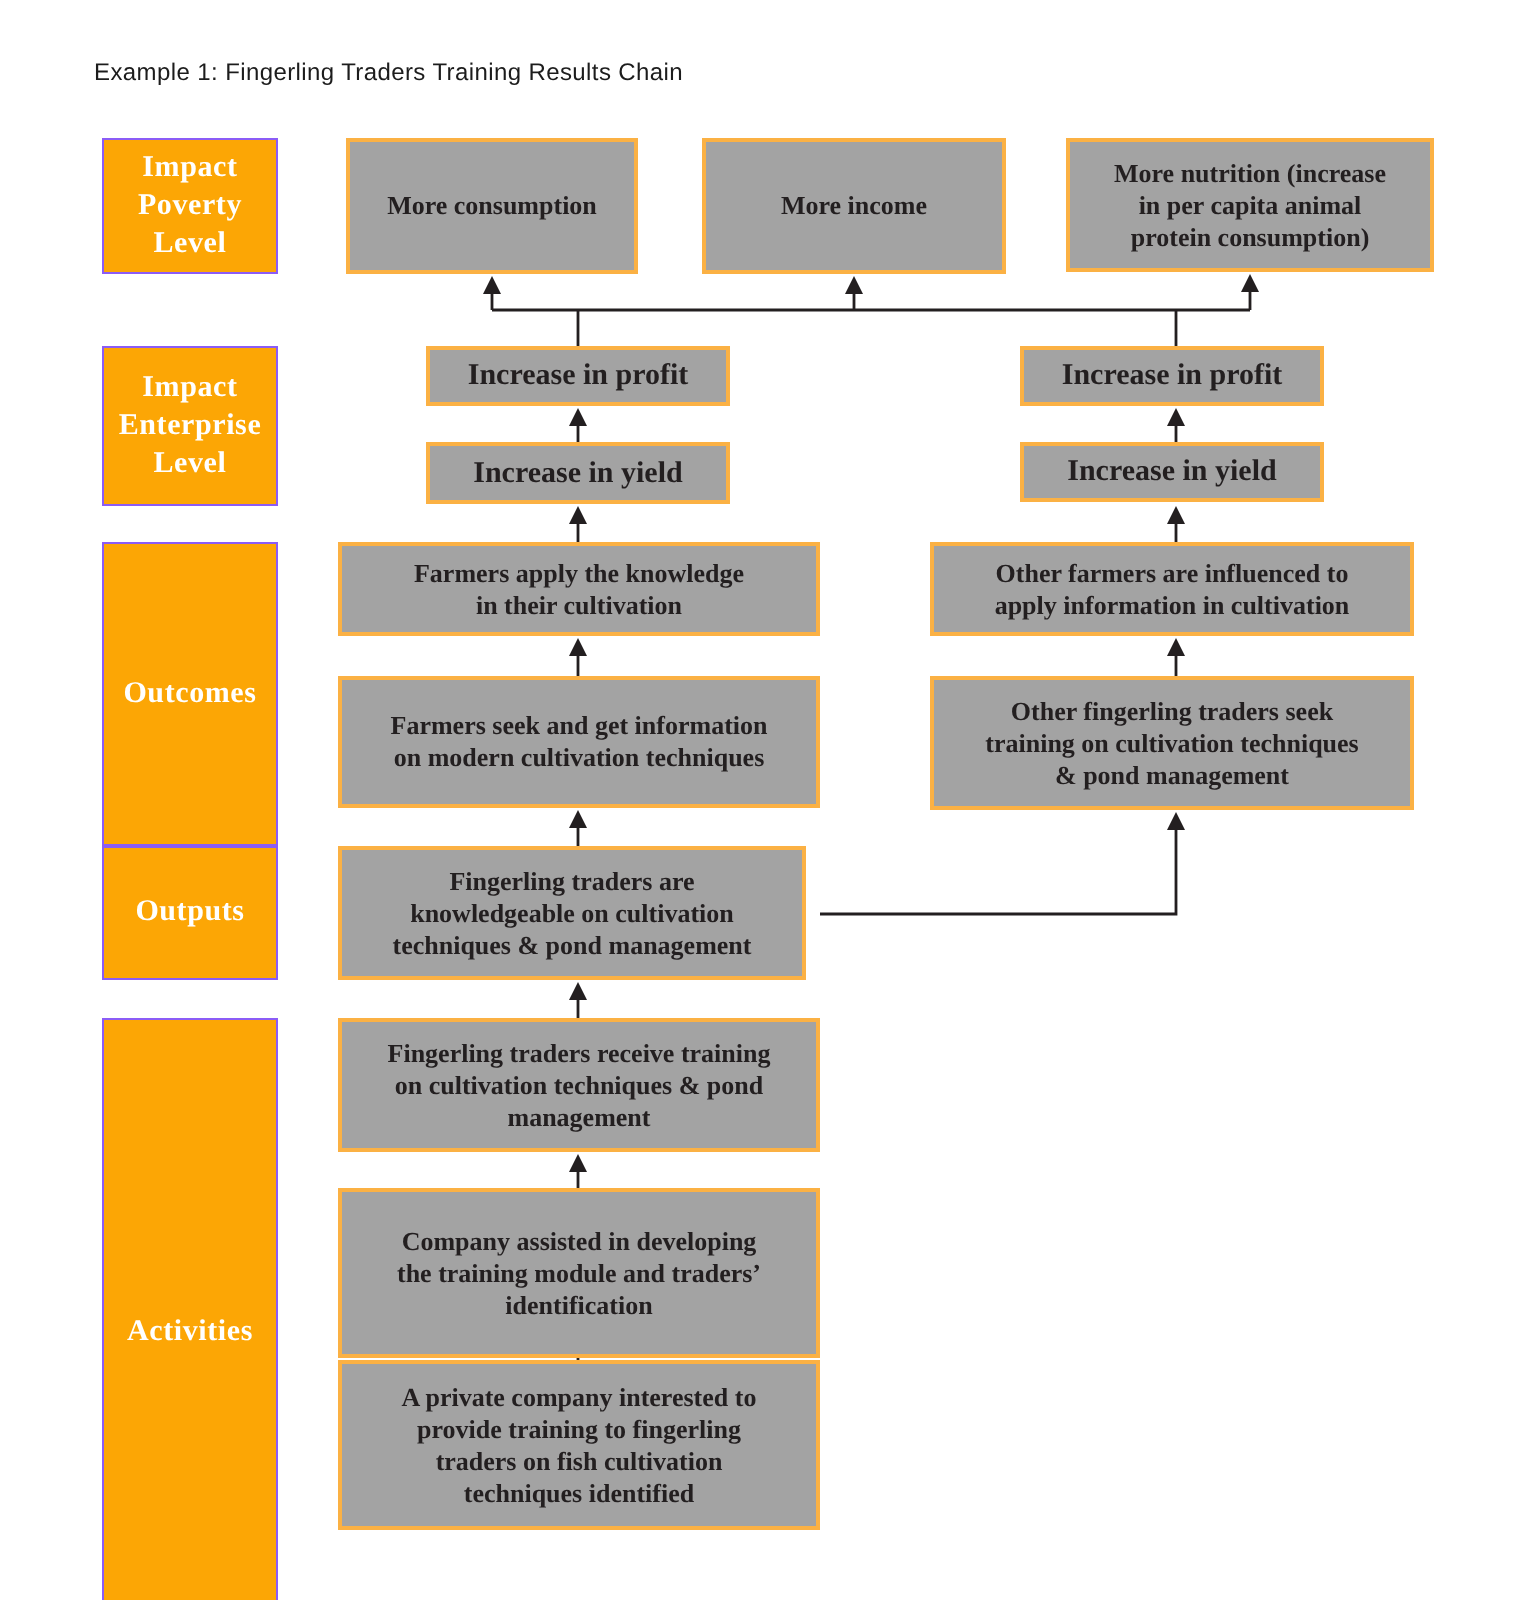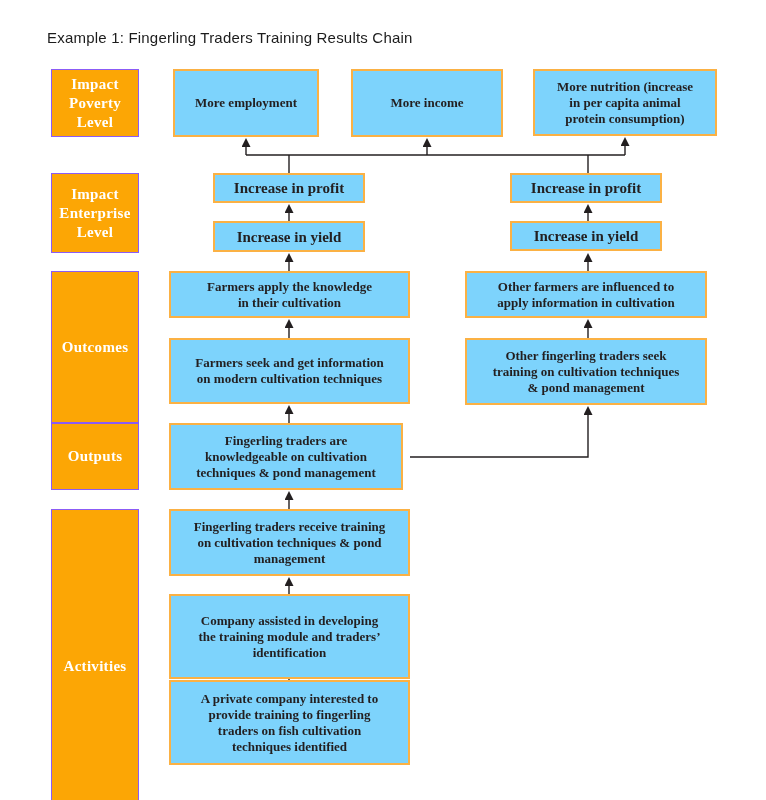--- a/index.html
+++ b/index.html
@@ -6,35 +6,35 @@
   #canvas{
     position:relative;
     width:766px;height:800px;
     background:#ffffff;
     font-family:"Liberation Serif", serif;
     overflow:hidden;
   }
   .title{
     position:absolute;left:47px;top:29px;
     font-family:"Liberation Sans", sans-serif;
-    font-size:15px;color:#1c1c1c;letter-spacing:0.2px;
+    font-size:12px;color:#1c1c1c;letter-spacing:0.2px;
     white-space:pre;
   }
   .stage{
     position:absolute;left:51px;width:88px;
     background:#FCA605;border:1px solid #8b5cf6;
     color:#ffffff;font-weight:bold;font-size:15px;line-height:19px;
     letter-spacing:0.3px;
     display:flex;align-items:center;justify-content:center;
     text-align:center;white-space:pre-line;
     box-sizing:border-box;
   }
   .node{
     position:absolute;
-    background:#7dd3fc;border:2px solid #FBB144;
+    background:#a3a3a3;border:2px solid #FBB144;
     color:#231F20;font-weight:bold;font-size:13px;line-height:16px;
     display:flex;align-items:center;justify-content:center;
     text-align:center;white-space:pre-line;
     box-sizing:border-box;
     padding:12px 3px;
   }
   .small{font-size:15px;}
   svg.connectors{position:absolute;left:0;top:0;pointer-events:none;}
 
   
@@ -102,21 +102,21 @@
   <div class="stage st1">Impact
 Poverty
 Level</div>
   <div class="stage st2">Impact
 Enterprise
 Level</div>
   <div class="stage st3">Outcomes</div>
   <div class="stage st4">Outputs</div>
   <div class="stage st5">Activities</div>
 
-  <div class="node n-emp">More employment</div>
+  <div class="node n-emp">More consumption</div>
   <div class="node n-inc">More income</div>
   <div class="node n-nut">More nutrition (increase
 in per capita animal
 protein consumption)</div>
 
   <div class="node n-pfl small">Increase in profit</div>
   <div class="node n-yll small">Increase in yield</div>
   <div class="node n-pfr small">Increase in profit</div>
   <div class="node n-ylr small">Increase in yield</div>
 

